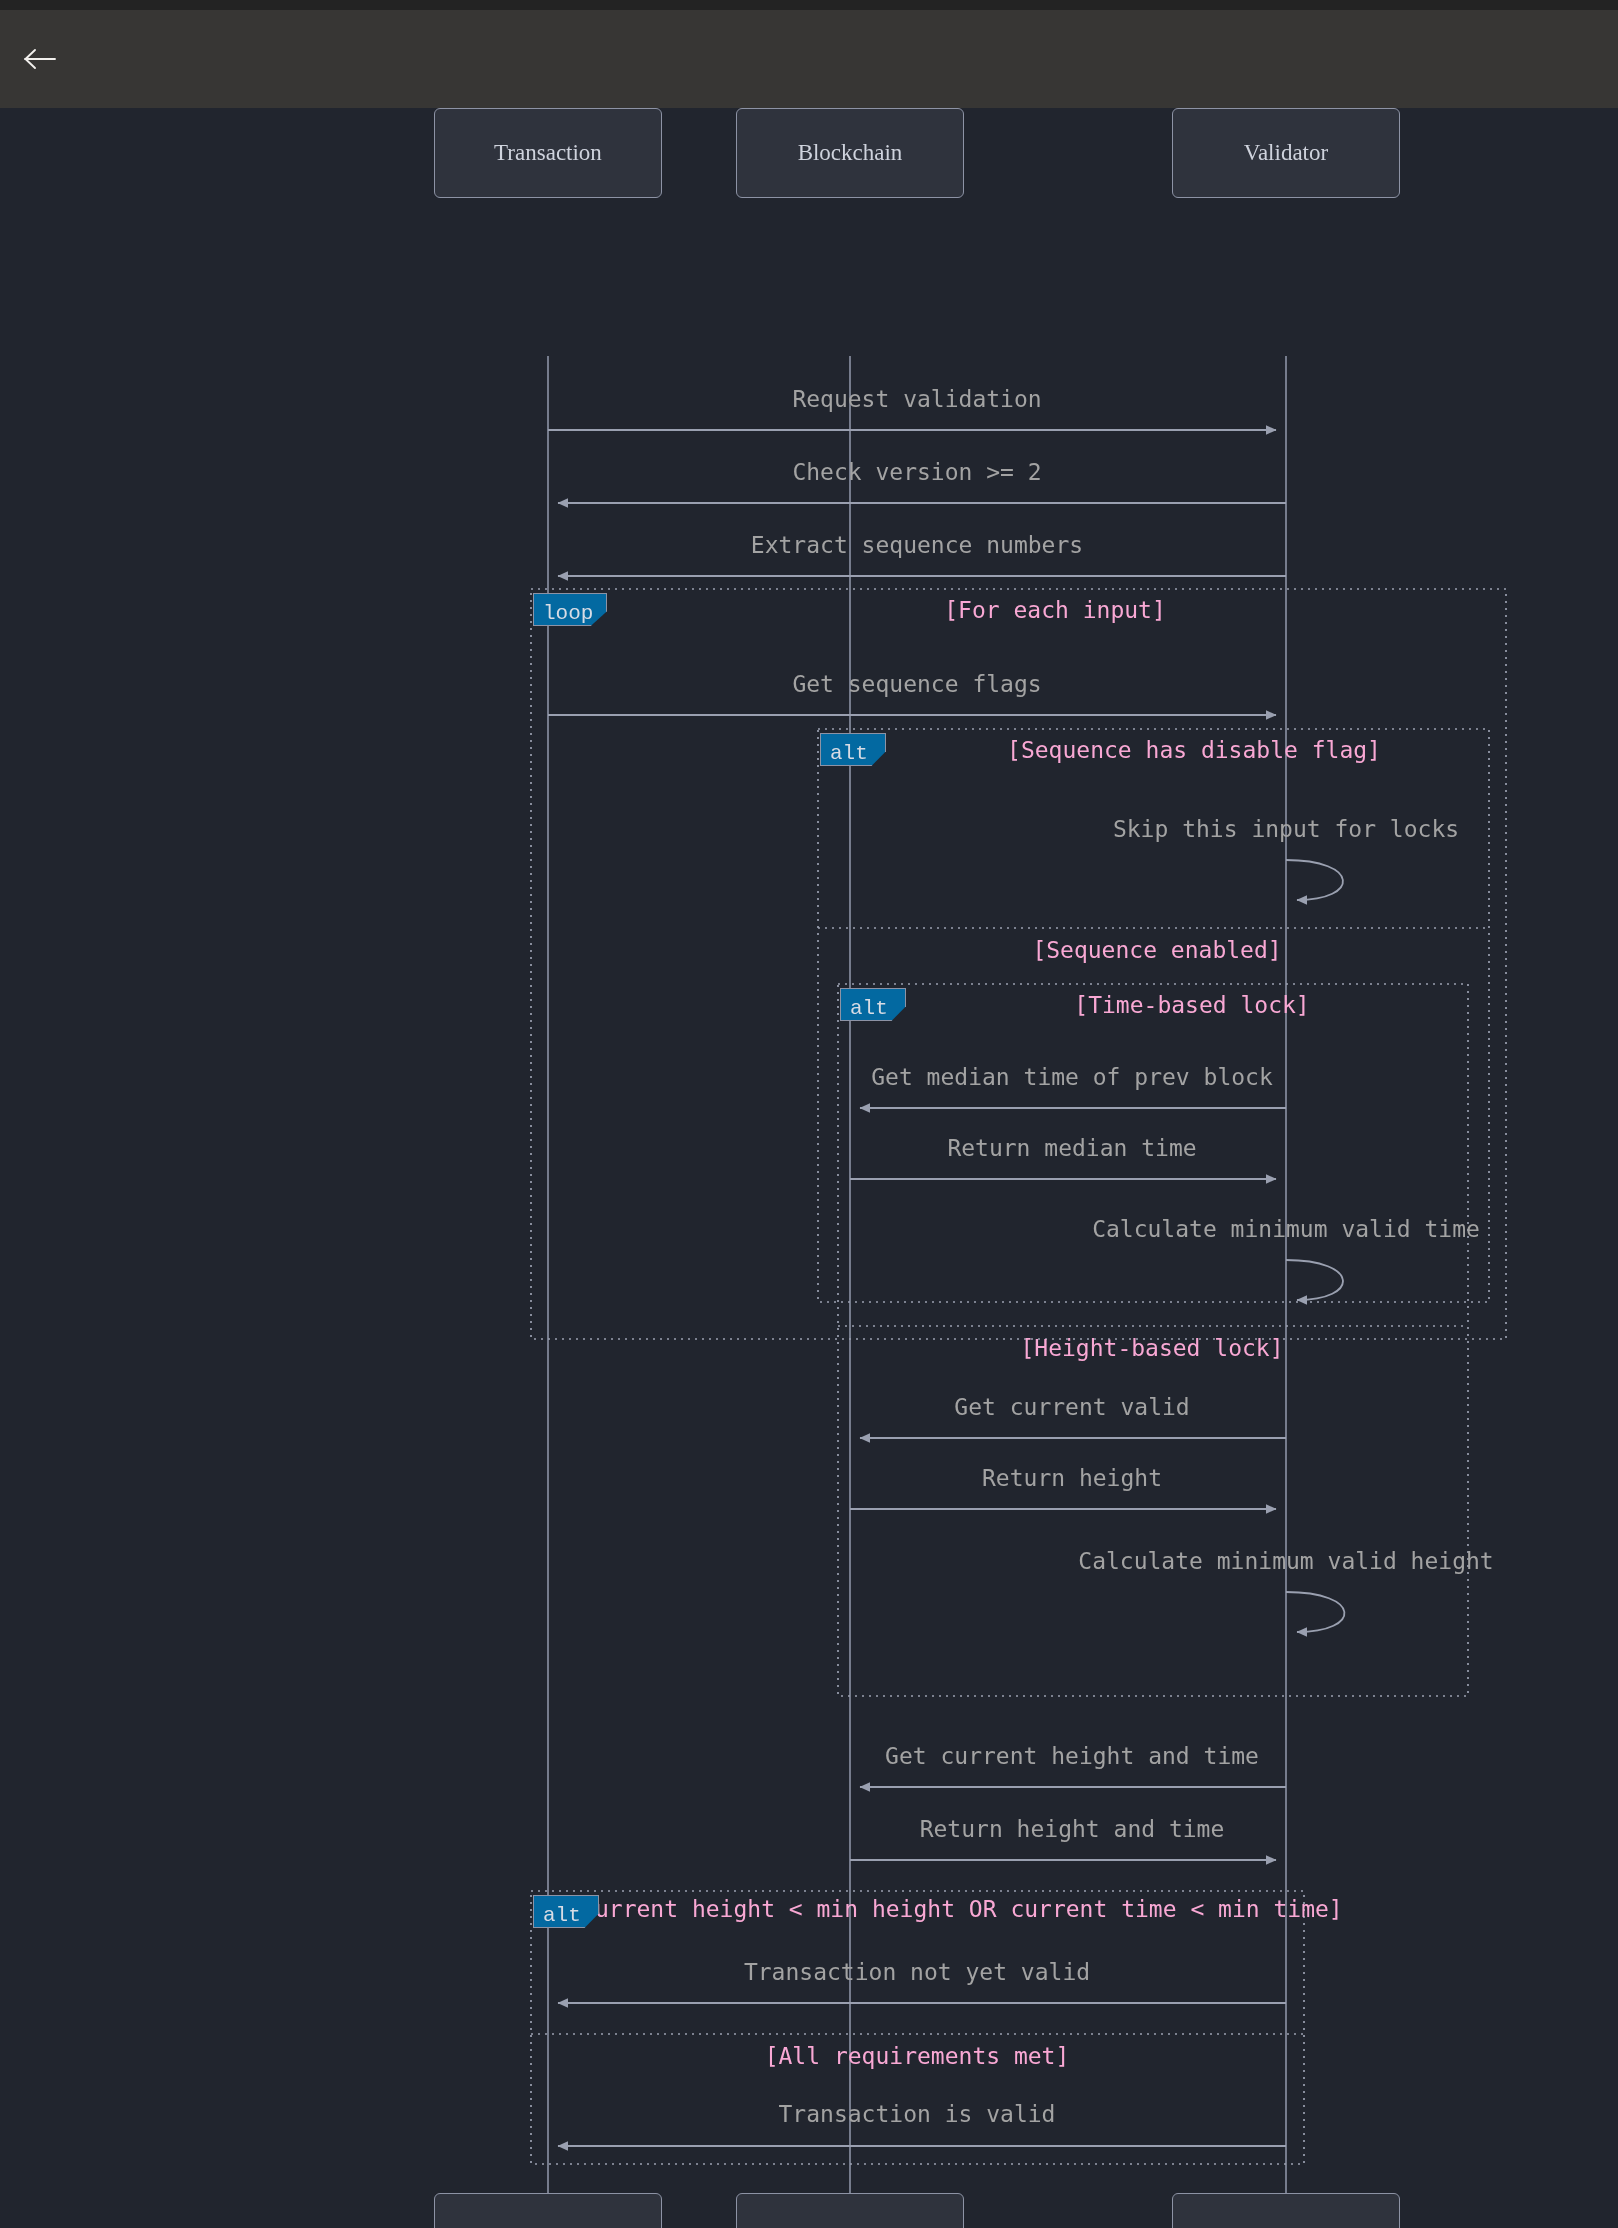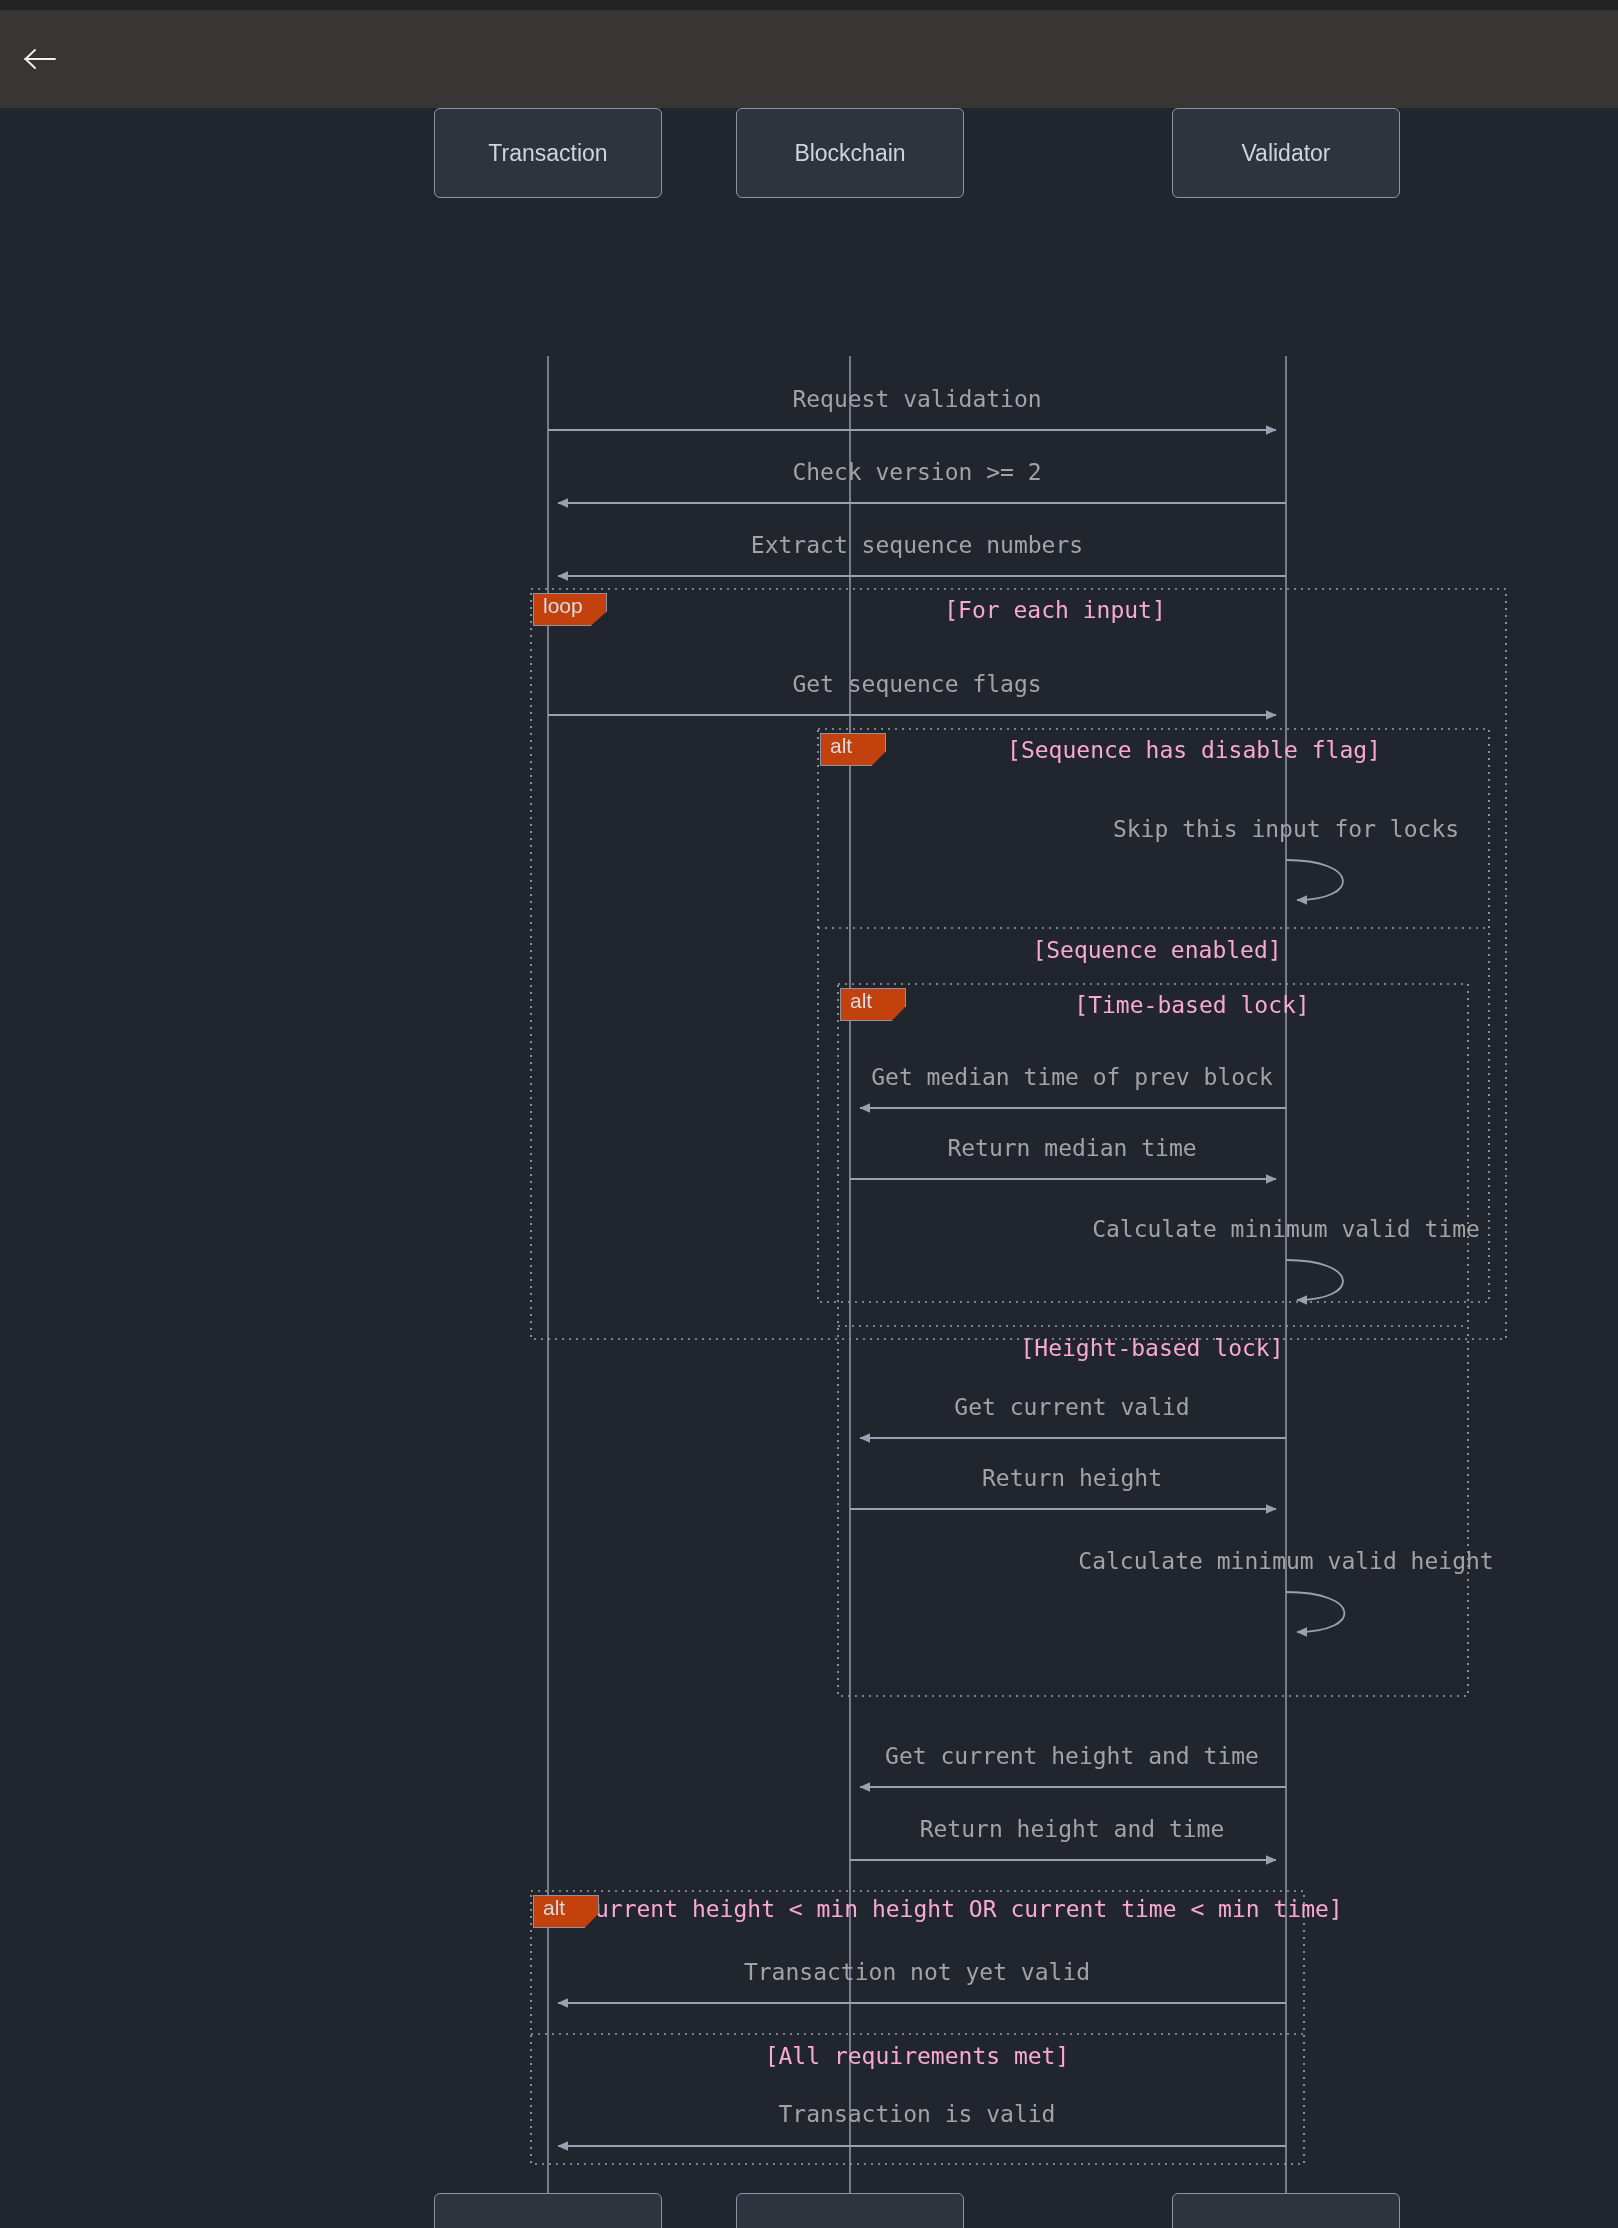--- a/index.html
+++ b/index.html
@@ -54,21 +54,21 @@
   .svg-root { position: absolute; left: 0; top: 0; }
 
   
   .actor-box {
     position: absolute;
     background: #2f333d;
     border: 1.6px solid #8d93a5;
     border-radius: 6px;
     display: flex; align-items: center; justify-content: center;
     color: #cfd3dd;
-    font-family: Liberation Sans, sans-serif;
+    font-family: Liberation Serif, serif;
     font-size: 23px;
     letter-spacing: 0px;
     cursor: pointer;
   }
 
   
   .msg-label {
     position: absolute;
     transform: translateX(-50%);
     color: #a3a3a3;
@@ -84,26 +84,26 @@
     color: #f9a8d4;
     font-family: "DejaVu Sans Mono", "Liberation Mono", monospace;
     font-size: 23px;
     white-space: nowrap;
     text-align: center;
   }
   
   .frag-tag {
     position: absolute;
     height: 33px;
-    background: #c2410c;
+    background: #0369a1;
     border: 1.4px solid #8d93a5;
     color: #d8dce5;
-    font-family: Liberation Sans, sans-serif;
+    font-family: Liberation Mono, monospace;
     font-size: 21px;
-    display: flex; align-items: flex-start;
+    display: flex; align-items: flex-end;
     padding: 0 16px 0 9px;
     -webkit-clip-path: polygon(0 0, 100% 0, 100% 55%, 78% 100%, 0 100%);
     clip-path: polygon(0 0, 100% 0, 100% 55%, 78% 100%, 0 100%);
   }
 </style>
 </head>
 <body>
 
 <div class="topstrip"></div>
 

